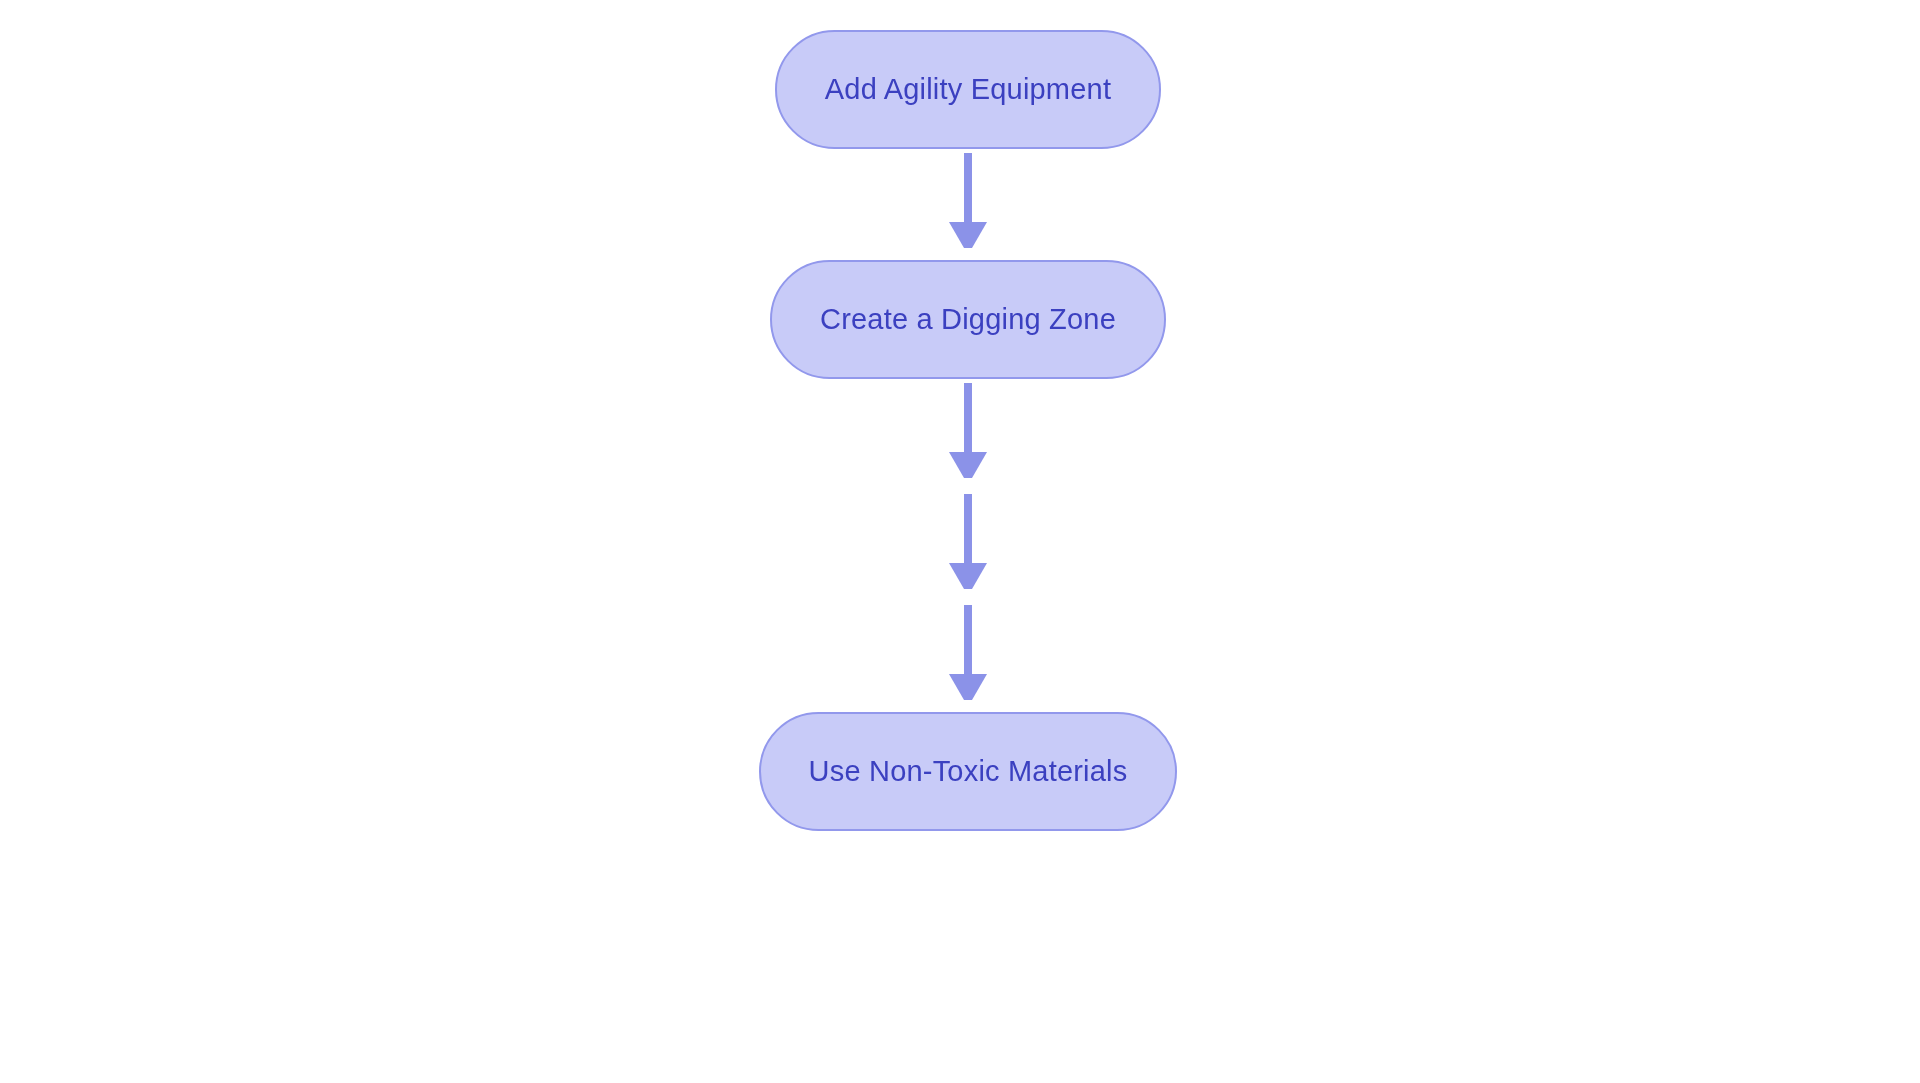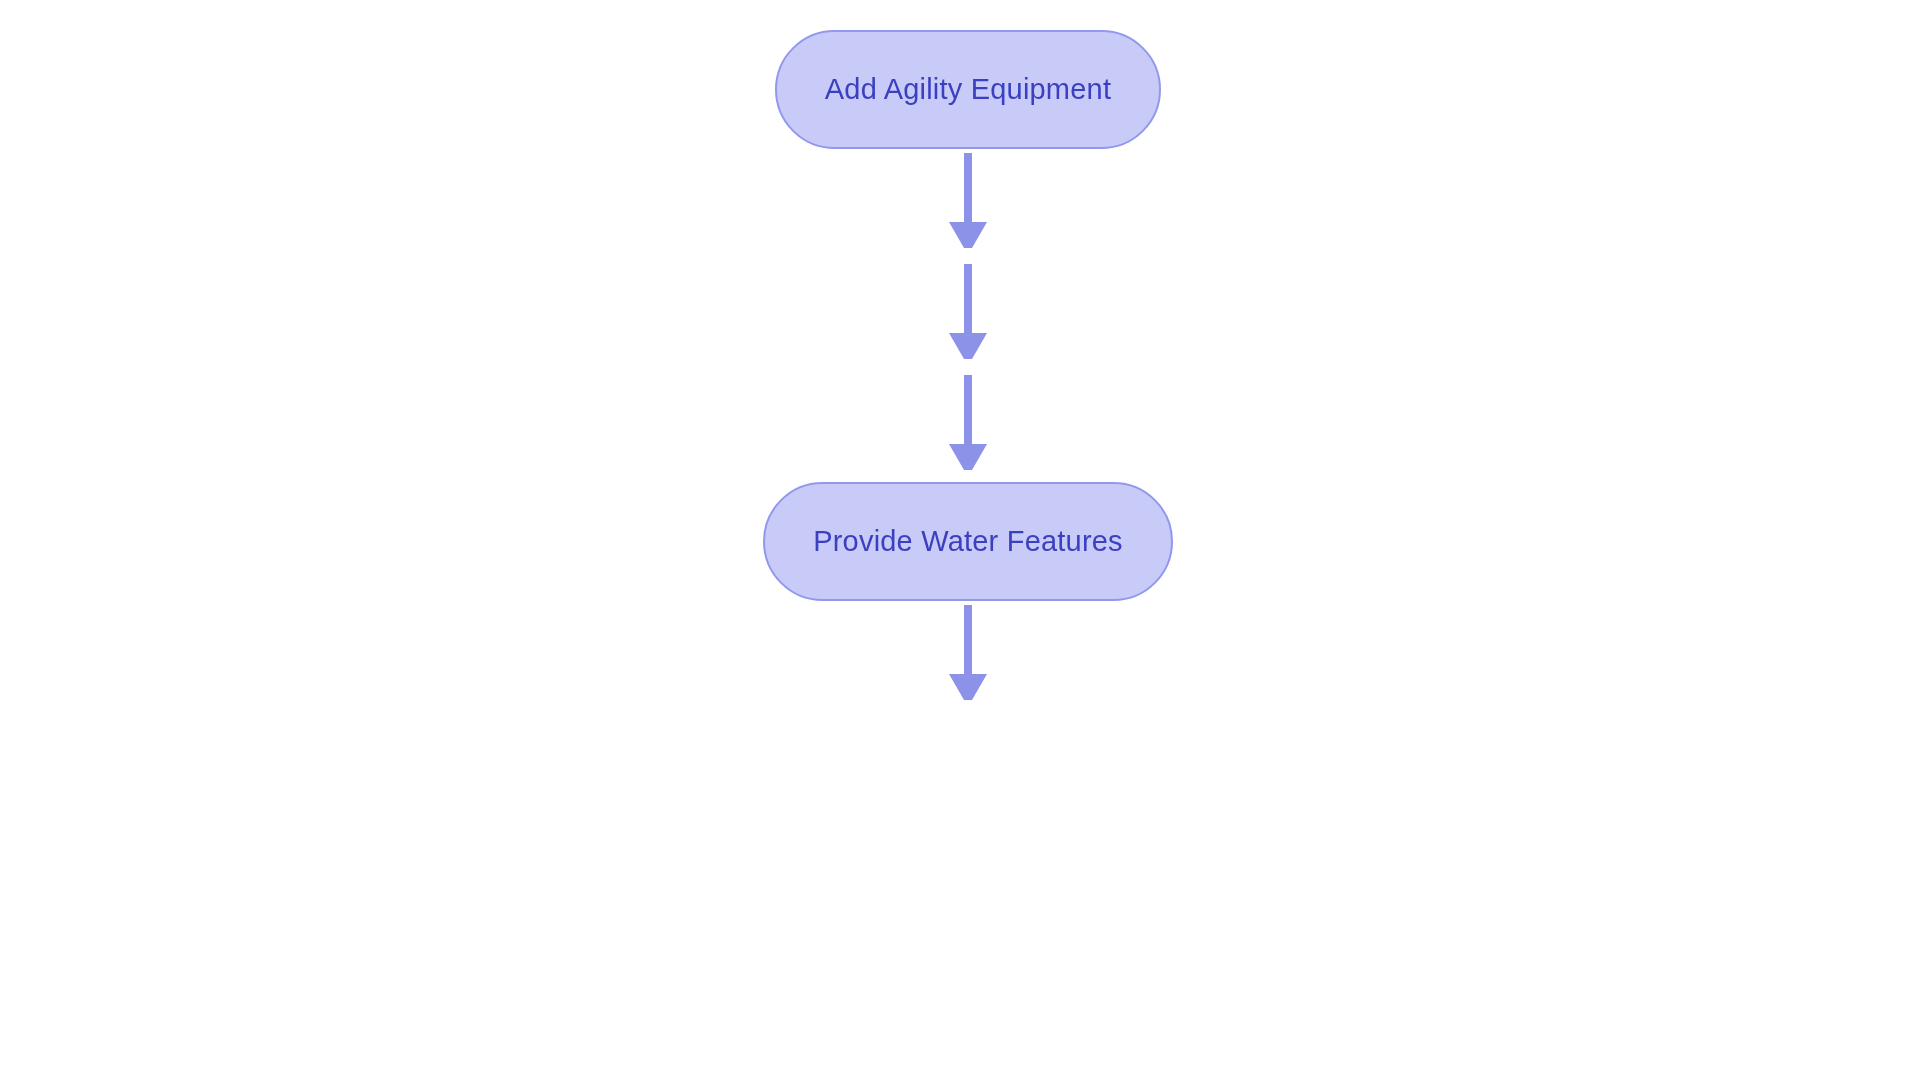--- a/index.html
+++ b/index.html
@@ -79,36 +79,39 @@
 
     <div class="node">
       <span class="node-label">Add Agility Equipment</span>
     </div>
 
     <div class="arrow">
       <div class="arrow-line"></div>
       <div class="arrow-head"></div>
     </div>
 
+    <div class="node">
+      <span class="node-label">Create a Digging Zone</span>
+    </div>
+
+    <div class="arrow">
+      <div class="arrow-line"></div>
+      <div class="arrow-head"></div>
+    </div>
+
 
     <div class="arrow">
       <div class="arrow-line"></div>
       <div class="arrow-head"></div>
     </div>
 
 
     <div class="arrow">
       <div class="arrow-line"></div>
       <div class="arrow-head"></div>
     </div>
 
     <div class="node">
-      <span class="node-label">Provide Water Features</span>
+      <span class="node-label">Use Non-Toxic Materials</span>
     </div>
-
-    <div class="arrow">
-      <div class="arrow-line"></div>
-      <div class="arrow-head"></div>
-    </div>
-
 
   </div>
 </div>
 
 </body></html>

